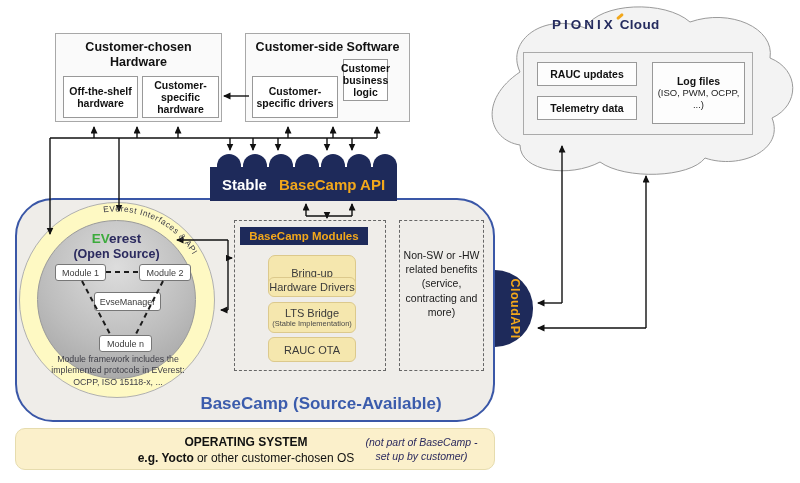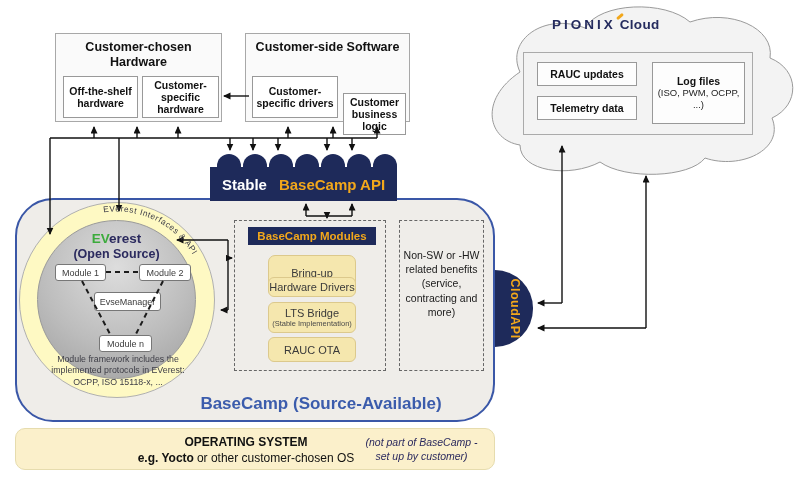--- a/index.html
+++ b/index.html
@@ -39,21 +39,21 @@
   .ring { position:absolute; left:19px; top:202px; width:196px; height:196px; border-radius:50%; background:#fef9c3; border:1.5px solid #b0b0b0; }
   .ring-inner { position:absolute; left:17px; top:17px; width:159px; height:159px; border-radius:50%; border:1px solid #9a9a9a; background:radial-gradient(circle at 50% 30%, #dddddd 0%, #bdbdbd 55%, #9e9e9e 100%); }
   .ev-title { position:absolute; left:0; right:0; top:10px; text-align:center; font-weight:bold; font-size:13.5px; color:#2b2a5e; }
   .ev-title .g { color:#3cab3c; }
   .ev-sub { position:absolute; left:0; right:0; top:26px; text-align:center; font-weight:bold; font-size:12.5px; color:#2b2a5e; }
   .mod-box { position:absolute; background:#ffffff; border:1px solid #777; border-radius:3px; display:flex; align-items:center; justify-content:center; font-size:9px; color:#3c3c3c; z-index:6; }
   .ring-caption { position:absolute; left:42px; top:354px; width:152px; text-align:center; font-size:8.8px; color:#3d3d46; line-height:1.3; z-index:6; }
 
   
   .dashed-box { position:absolute; border:1.5px dashed #666; background:transparent; }
-  .bm-header { position:absolute; left:248px; top:227px; width:128px; height:18px; background:#1e2a5a; color:#f2a71b; font-weight:bold; font-size:11.5px; display:flex; align-items:center; justify-content:center; z-index:6; }
+  .bm-header { position:absolute; left:240px; top:227px; width:128px; height:18px; background:#1e2a5a; color:#f2a71b; font-weight:bold; font-size:11.5px; display:flex; align-items:center; justify-content:center; z-index:6; }
   .yellow-box { position:absolute; left:268px; width:88px; background:#f5e7ae; border:1px solid #dcc98c; border-radius:6px; display:flex; flex-direction:column; align-items:center; justify-content:center; font-size:11px; color:#3a3a3a; z-index:6; text-align:center; }
   .yellow-box .sub { font-size:7.5px; color:#4a4a4a; }
 
   .benefits-text { position:absolute; left:401px; top:248px; width:81px; text-align:center; font-size:10.5px; color:#1a1a1a; line-height:1.35; z-index:6; }
 
   
   .cloud-api { position:absolute; left:495px; top:270px; width:38px; height:77px; background:#1e2a5a; border-radius:0 40px 40px 0; z-index:6; }
   .cloud-api span { position:absolute; left:-20px; top:31px; width:78px; height:15px; text-align:center; transform:rotate(90deg); color:#f2a71b; font-weight:bold; font-size:12.5px; letter-spacing:0.5px; }
 
   
@@ -97,21 +97,21 @@
 
   <div class="group-box" style="left:55px; top:33px; width:167px; height:89px;">
     <div class="group-title">Customer-chosen Hardware</div>
     <div class="sub-box" style="left:7px; top:42px; width:75px; height:42px;">Off-the-shelf hardware</div>
     <div class="sub-box" style="left:86px; top:42px; width:77px; height:42px;">Customer-specific hardware</div>
   </div>
 
   <div class="group-box" style="left:245px; top:33px; width:165px; height:89px;">
     <div class="group-title">Customer-side Software</div>
     <div class="sub-box" style="left:6px; top:42px; width:86px; height:42px;">Customer-specific drivers</div>
-    <div class="sub-box" style="left:97px; top:59px; width:63px; height:42px;">Customer business logic</div>
+    <div class="sub-box" style="left:97px; top:25px; width:45px; height:42px;">Customer business logic</div>
   </div>
 
   <div class="basecamp">
     <div class="basecamp-label">BaseCamp (Source-Available)</div>
   </div>
 
   <div class="api-bar">
     <div class="humps">
       <div class="hump"></div>
         <div class="hump"></div>

